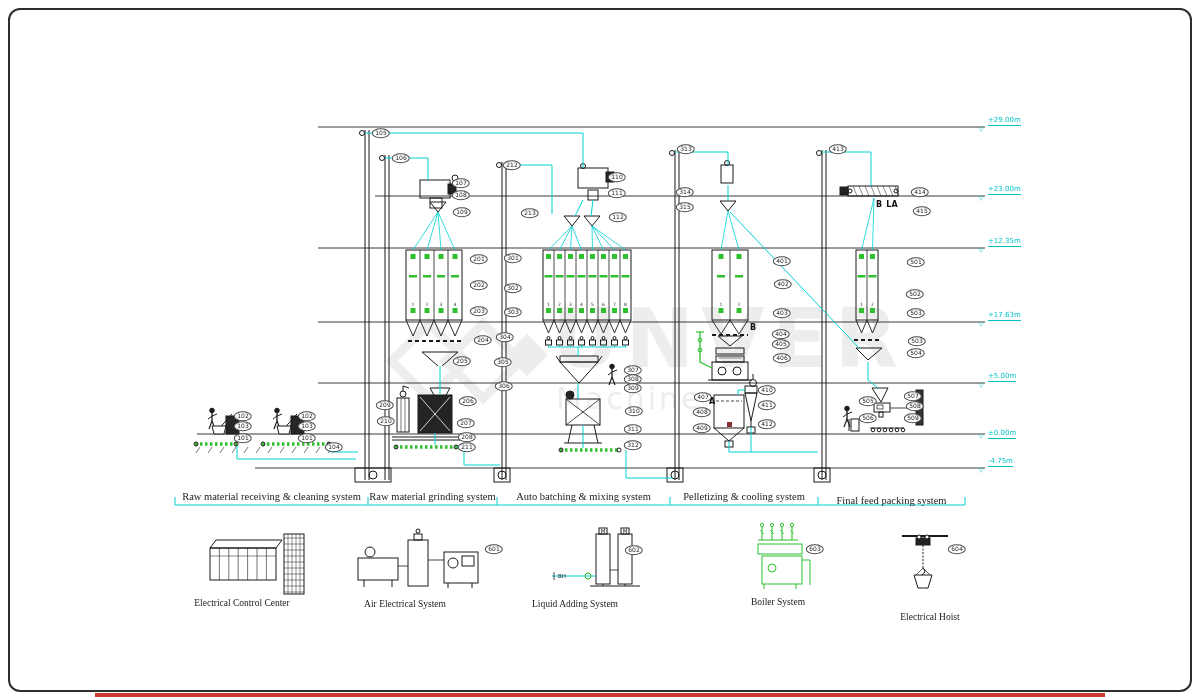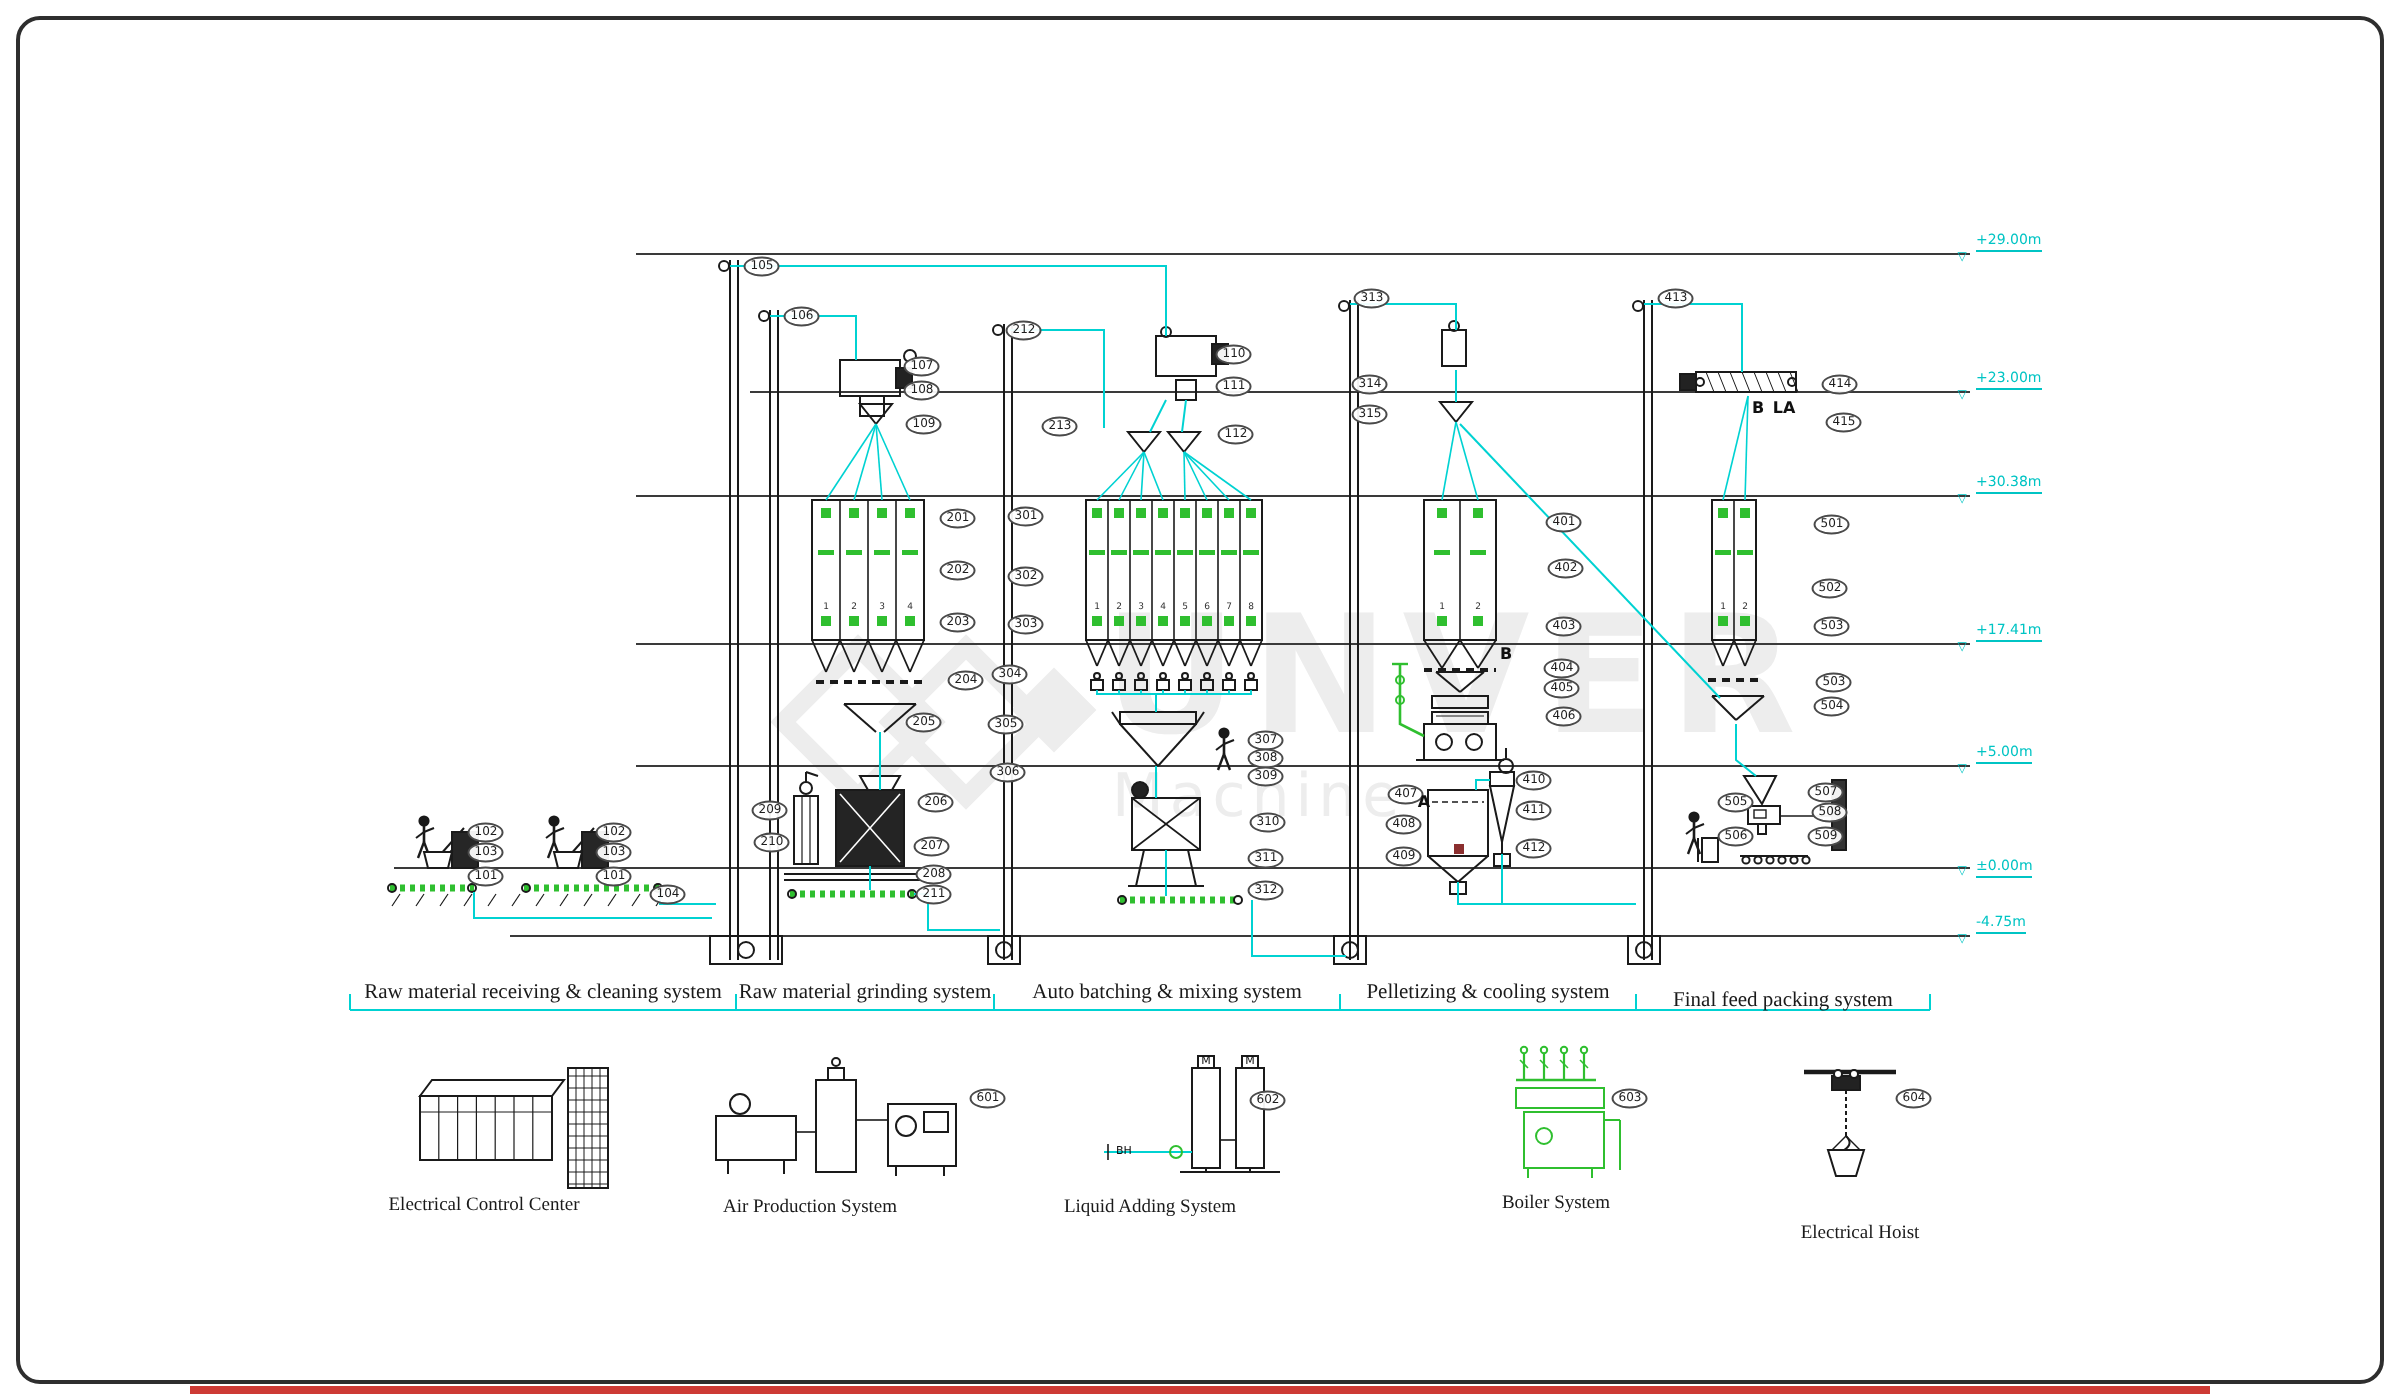--- a/index.html
+++ b/index.html
@@ -559,37 +559,37 @@
       <div class="note" style="left: 712px; top: 401px;">A</div>
       <div class="note" style="left: 879px; top: 204px;">B</div>
       <div class="note" style="left: 892px; top: 204px;">LA</div>
       <div class="note note-s" style="left: 562px; top: 576px;">BH</div>
       <div class="note note-s" style="left: 603px; top: 531px;">M</div>
       <div class="note note-s" style="left: 625px; top: 531px;">M</div>
       <div class="elev" style="left: 988px; top: 126px;">+29.00m</div>
       <div class="elev-mark" style="left: 981px; top: 132px;">▽</div>
       <div class="elev" style="left: 988px; top: 195px;">+23.00m</div>
       <div class="elev-mark" style="left: 981px; top: 201px;">▽</div>
-      <div class="elev" style="left: 988px; top: 247px;">+30.38m</div>
+      <div class="elev" style="left: 988px; top: 247px;">+12.35m</div>
       <div class="elev-mark" style="left: 981px; top: 253px;">▽</div>
-      <div class="elev" style="left: 988px; top: 321px;">+17.41m</div>
+      <div class="elev" style="left: 988px; top: 321px;">+17.63m</div>
       <div class="elev-mark" style="left: 981px; top: 327px;">▽</div>
       <div class="elev" style="left: 988px; top: 382px;">+5.00m</div>
       <div class="elev-mark" style="left: 981px; top: 388px;">▽</div>
       <div class="elev" style="left: 988px; top: 439px;">±0.00m</div>
       <div class="elev-mark" style="left: 981px; top: 439px;">▽</div>
       <div class="elev" style="left: 988px; top: 467px;">-4.75m</div>
       <div class="elev-mark" style="left: 981px; top: 473px;">▽</div>
       <div class="section-label" style="left: 271.5px; top: 491px;">Raw material receiving &amp; cleaning system</div>
       <div class="section-label" style="left: 432.5px; top: 491px;">Raw material grinding system</div>
       <div class="section-label" style="left: 583.5px; top: 491px;">Auto batching &amp; mixing system</div>
       <div class="section-label" style="left: 744px; top: 491px;">Pelletizing &amp; cooling system</div>
       <div class="section-label" style="left: 891.5px; top: 495px;">Final feed packing system</div>
       <div class="aux-label" style="left: 242px; top: 598px;">Electrical Control Center</div>
-      <div class="aux-label" style="left: 405px; top: 599px;">Air Production System</div>
+      <div class="aux-label" style="left: 405px; top: 599px;">Air Electrical System</div>
       <div class="aux-label" style="left: 575px; top: 599px;">Liquid Adding System</div>
       <div class="aux-label" style="left: 778px; top: 597px;">Boiler System</div>
       <div class="aux-label" style="left: 930px; top: 596px; margin-top: 16px;">Electrical Hoist</div>
       <div class="silo-num" style="left: 413px; top: 304px;">1</div>
       <div class="silo-num" style="left: 427px; top: 304px;">2</div>
       <div class="silo-num" style="left: 441px; top: 304px;">3</div>
       <div class="silo-num" style="left: 455px; top: 304px;">4</div>
       <div class="silo-num" style="left: 548.5px; top: 304px;">1</div>
       <div class="silo-num" style="left: 559.5px; top: 304px;">2</div>
       <div class="silo-num" style="left: 570.5px; top: 304px;">3</div>

